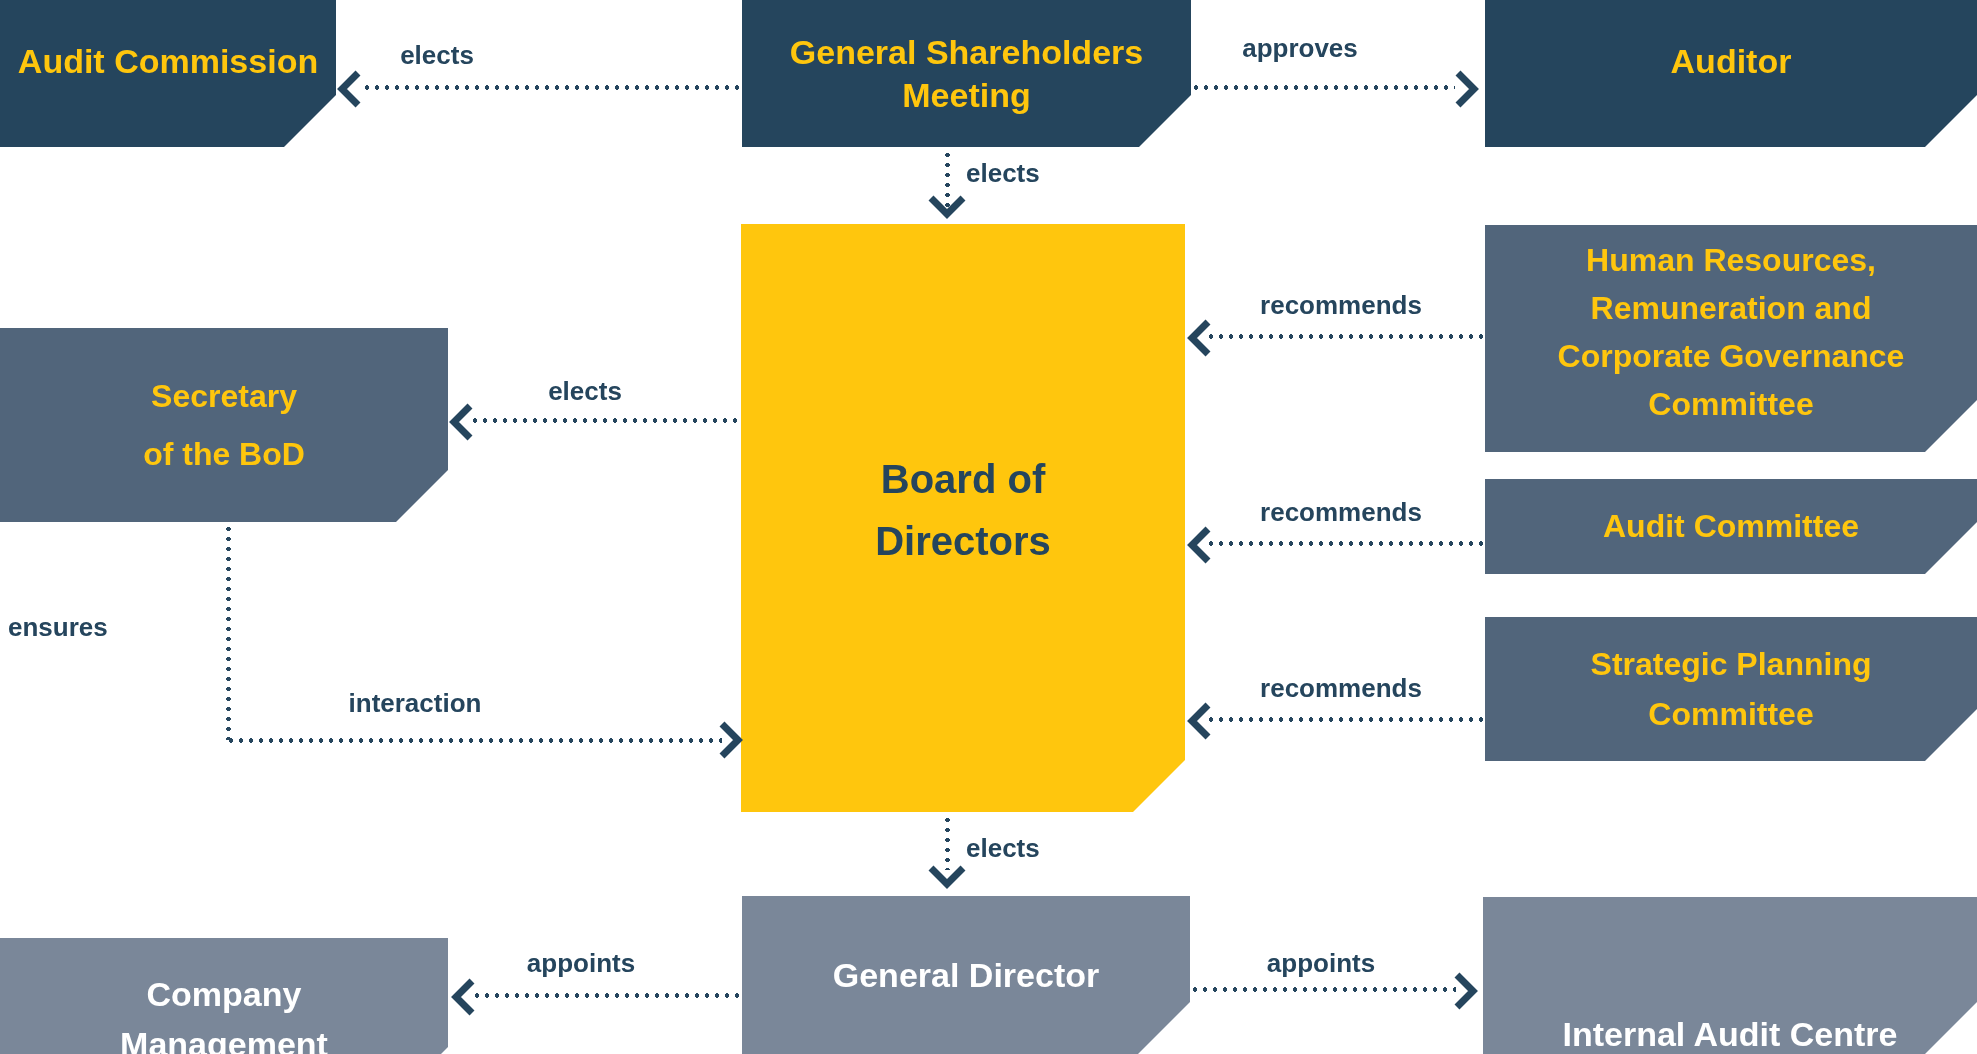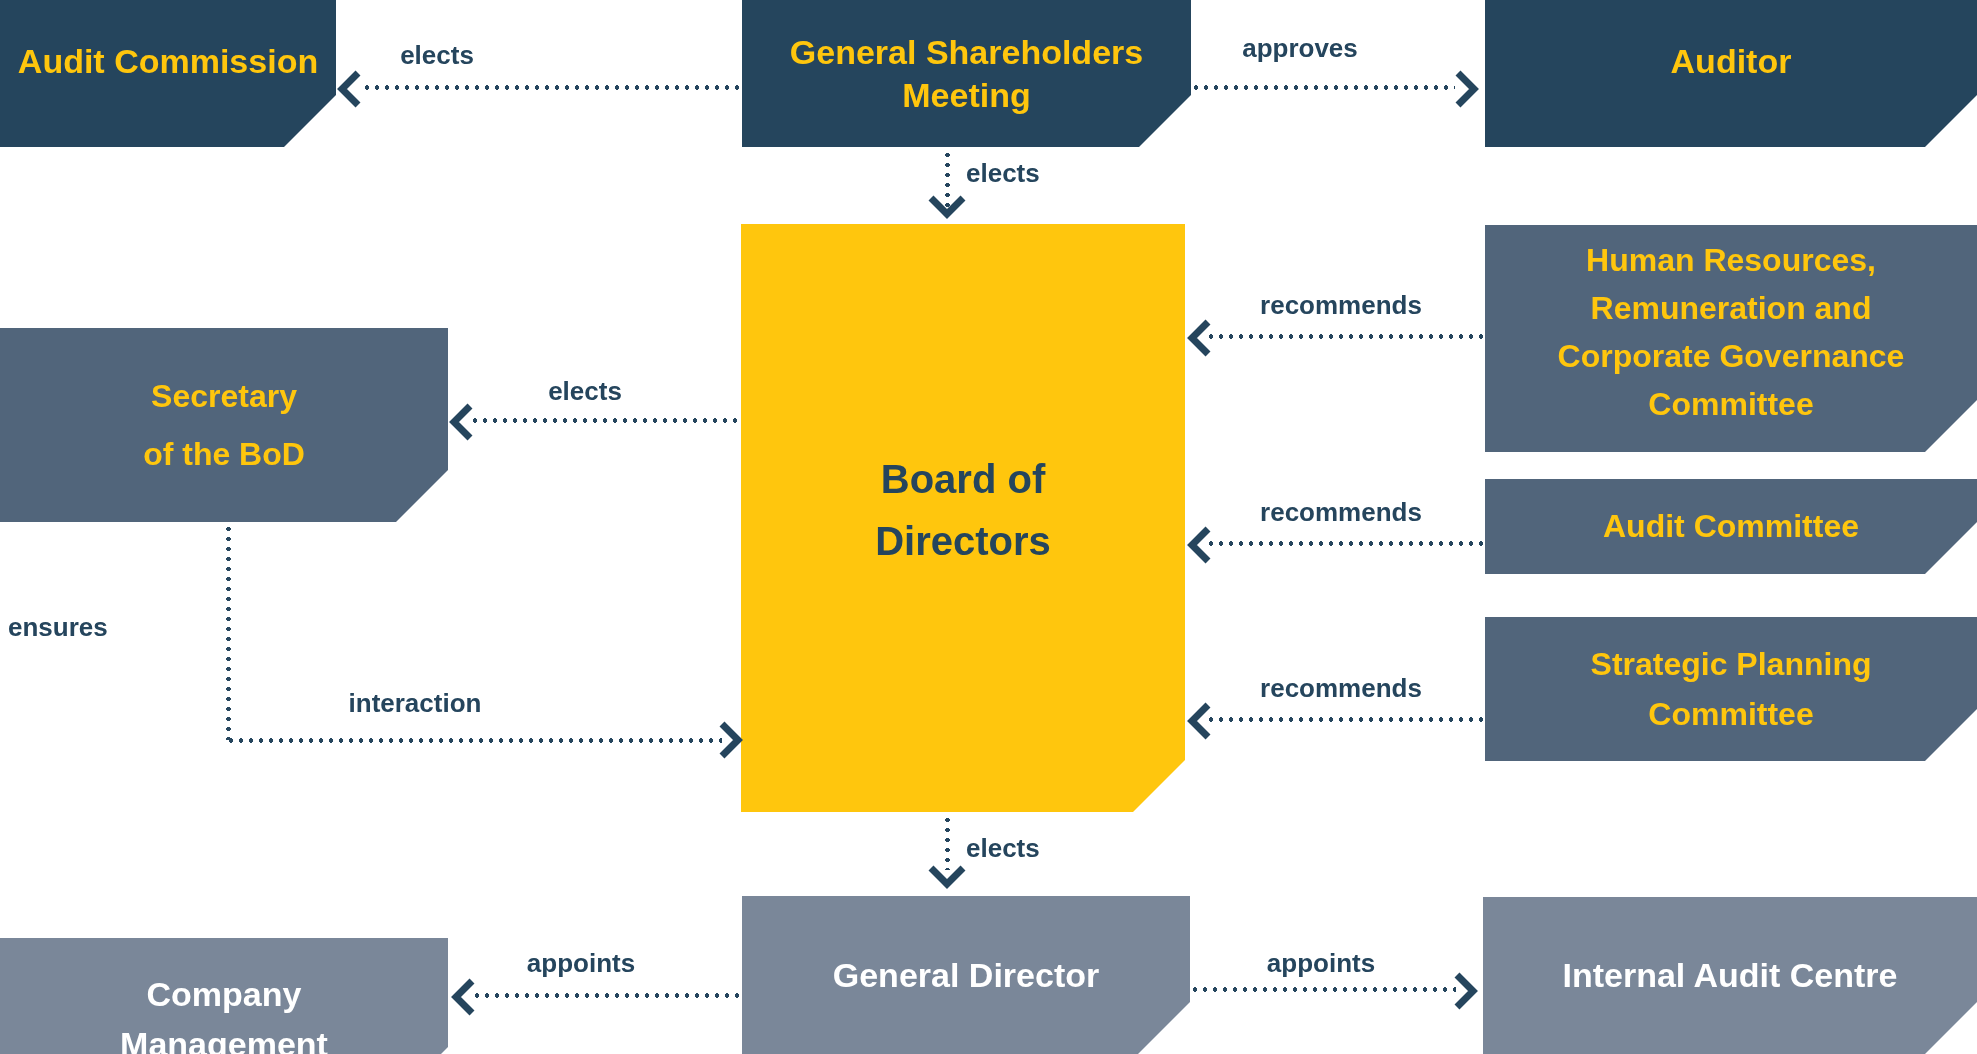--- a/index.html
+++ b/index.html
@@ -93,21 +93,21 @@
 
   <div class="box graybox" style="left:0;top:893px;width:448px;height:161px;font-size:34px;line-height:50px;margin-top:45px;">
     <span>Company</span>
     <span>Management</span>
   </div>
 
   <div class="box graybox" style="left:742px;top:896px;width:448px;height:158px;font-size:34px;">
     <span>General Director</span>
   </div>
 
-  <div class="box graybox" style="left:1483px;top:897px;width:494px;height:157px;font-size:34px;">
+  <div class="box graybox" style="left:1483px;top:897px;width:494px;height:157px;font-size:34px;justify-content:flex-end;">
     <span>Internal Audit Centre</span>
   </div>
 
   <div class="albl" style="left:377px;top:40px;width:120px;">elects</div>
   <div class="hline" style="left:362px;top:85px;width:380px;"></div>
   <svg class="chev" style="left:336px;top:70px;" width="26" height="38" viewBox="0 0 26 38">
     <path d="M22 3 L6 19 L22 35" fill="none" stroke="currentColor" stroke-width="7"></path>
     </svg>
 
   <div class="albl" style="left:1230px;top:33px;width:140px;">approves</div>

